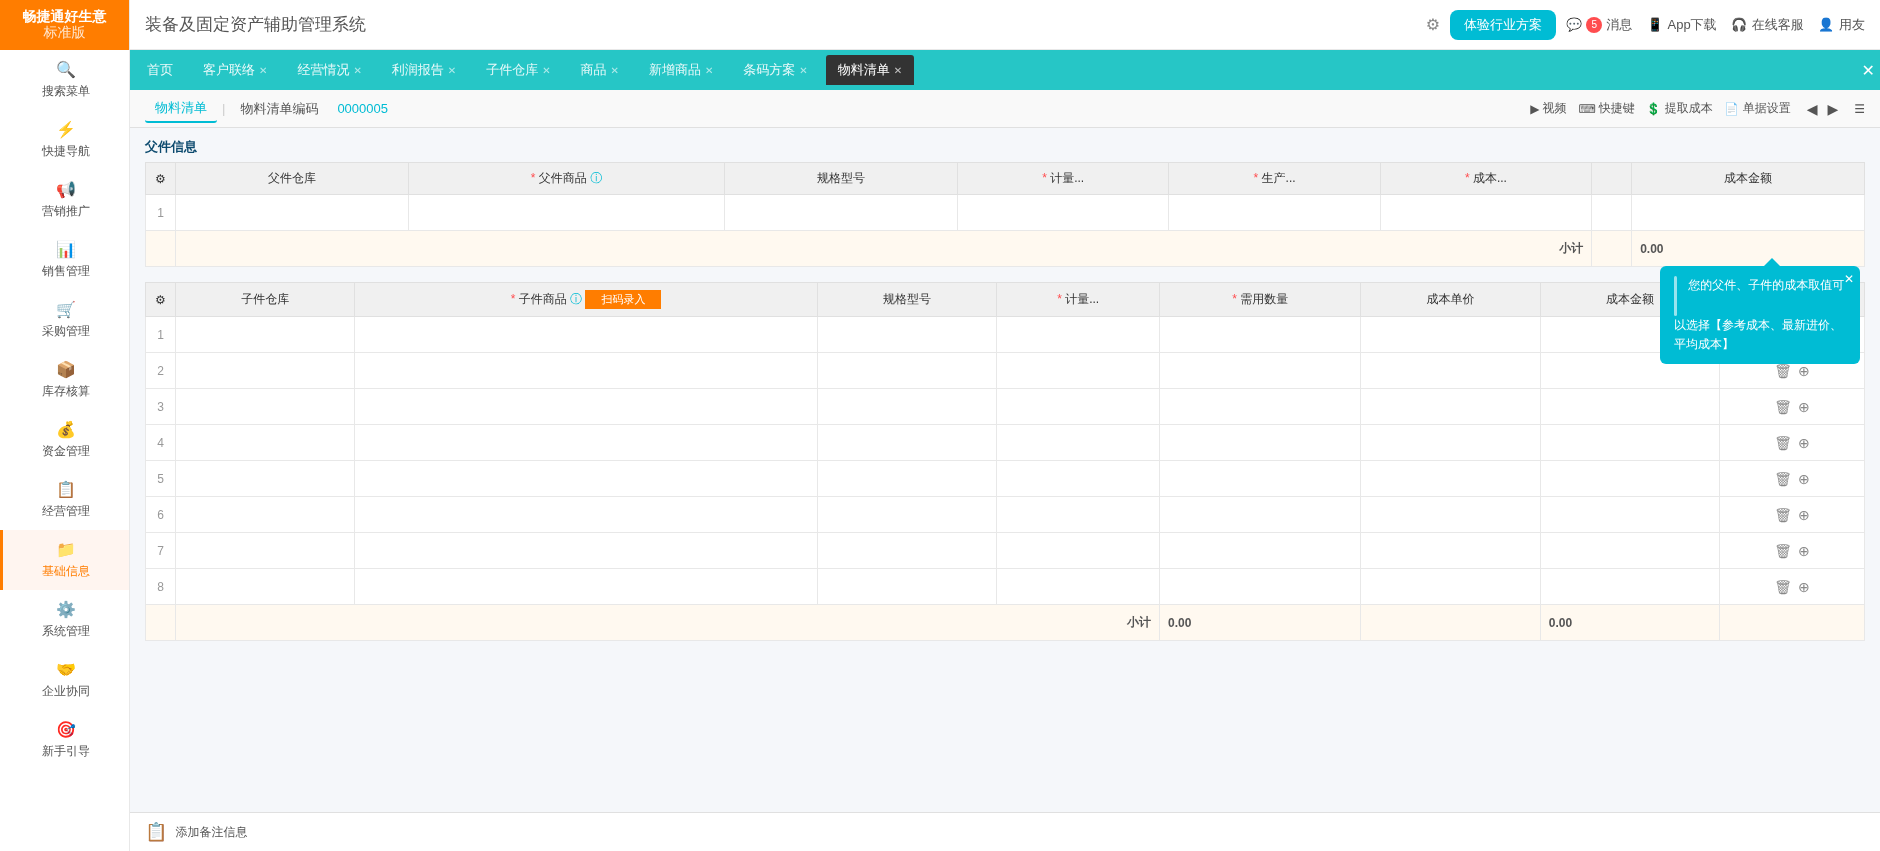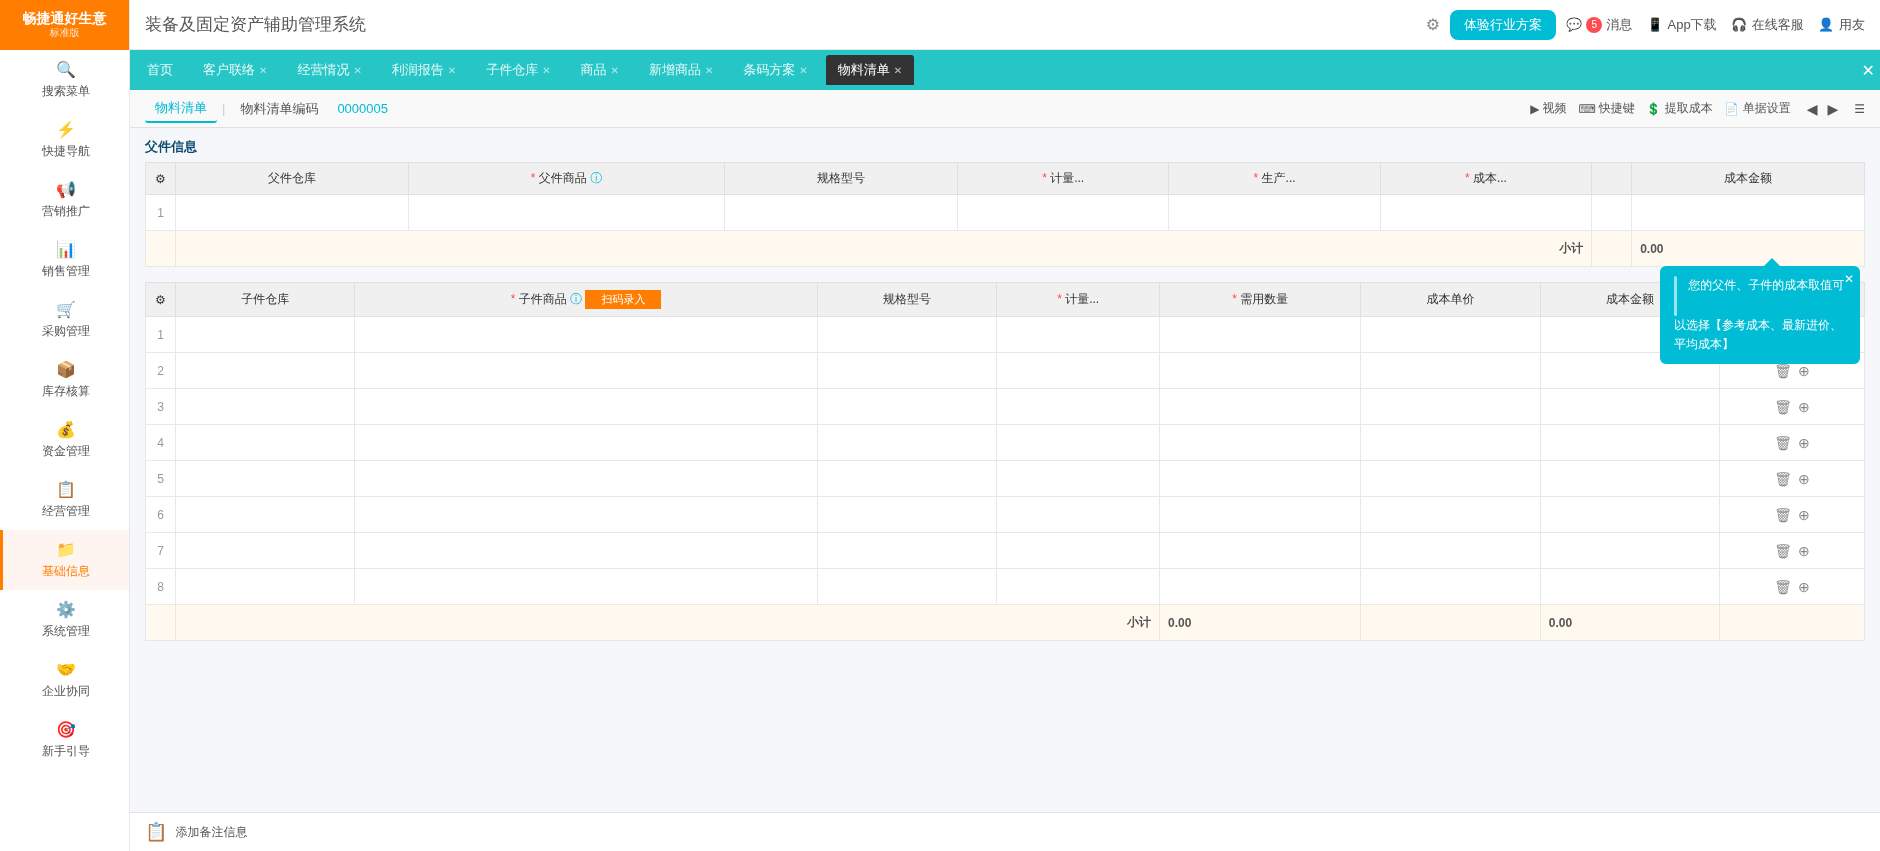--- a/index.html
+++ b/index.html
@@ -24,21 +24,21 @@
       height: 50px;
     }
     .sidebar-logo-text {
       color: white;
       font-size: 14px;
       font-weight: bold;
       line-height: 1.2;
     }
     .sidebar-logo-sub {
       color: rgba(255,255,255,0.8);
-      font-size: 10px;
+      font-size: 14px;
     }
     .sidebar-item {
       display: flex;
       flex-direction: column;
       align-items: center;
       padding: 10px 5px;
       cursor: pointer;
       color: #555;
       font-size: 12px;
       gap: 4px;

